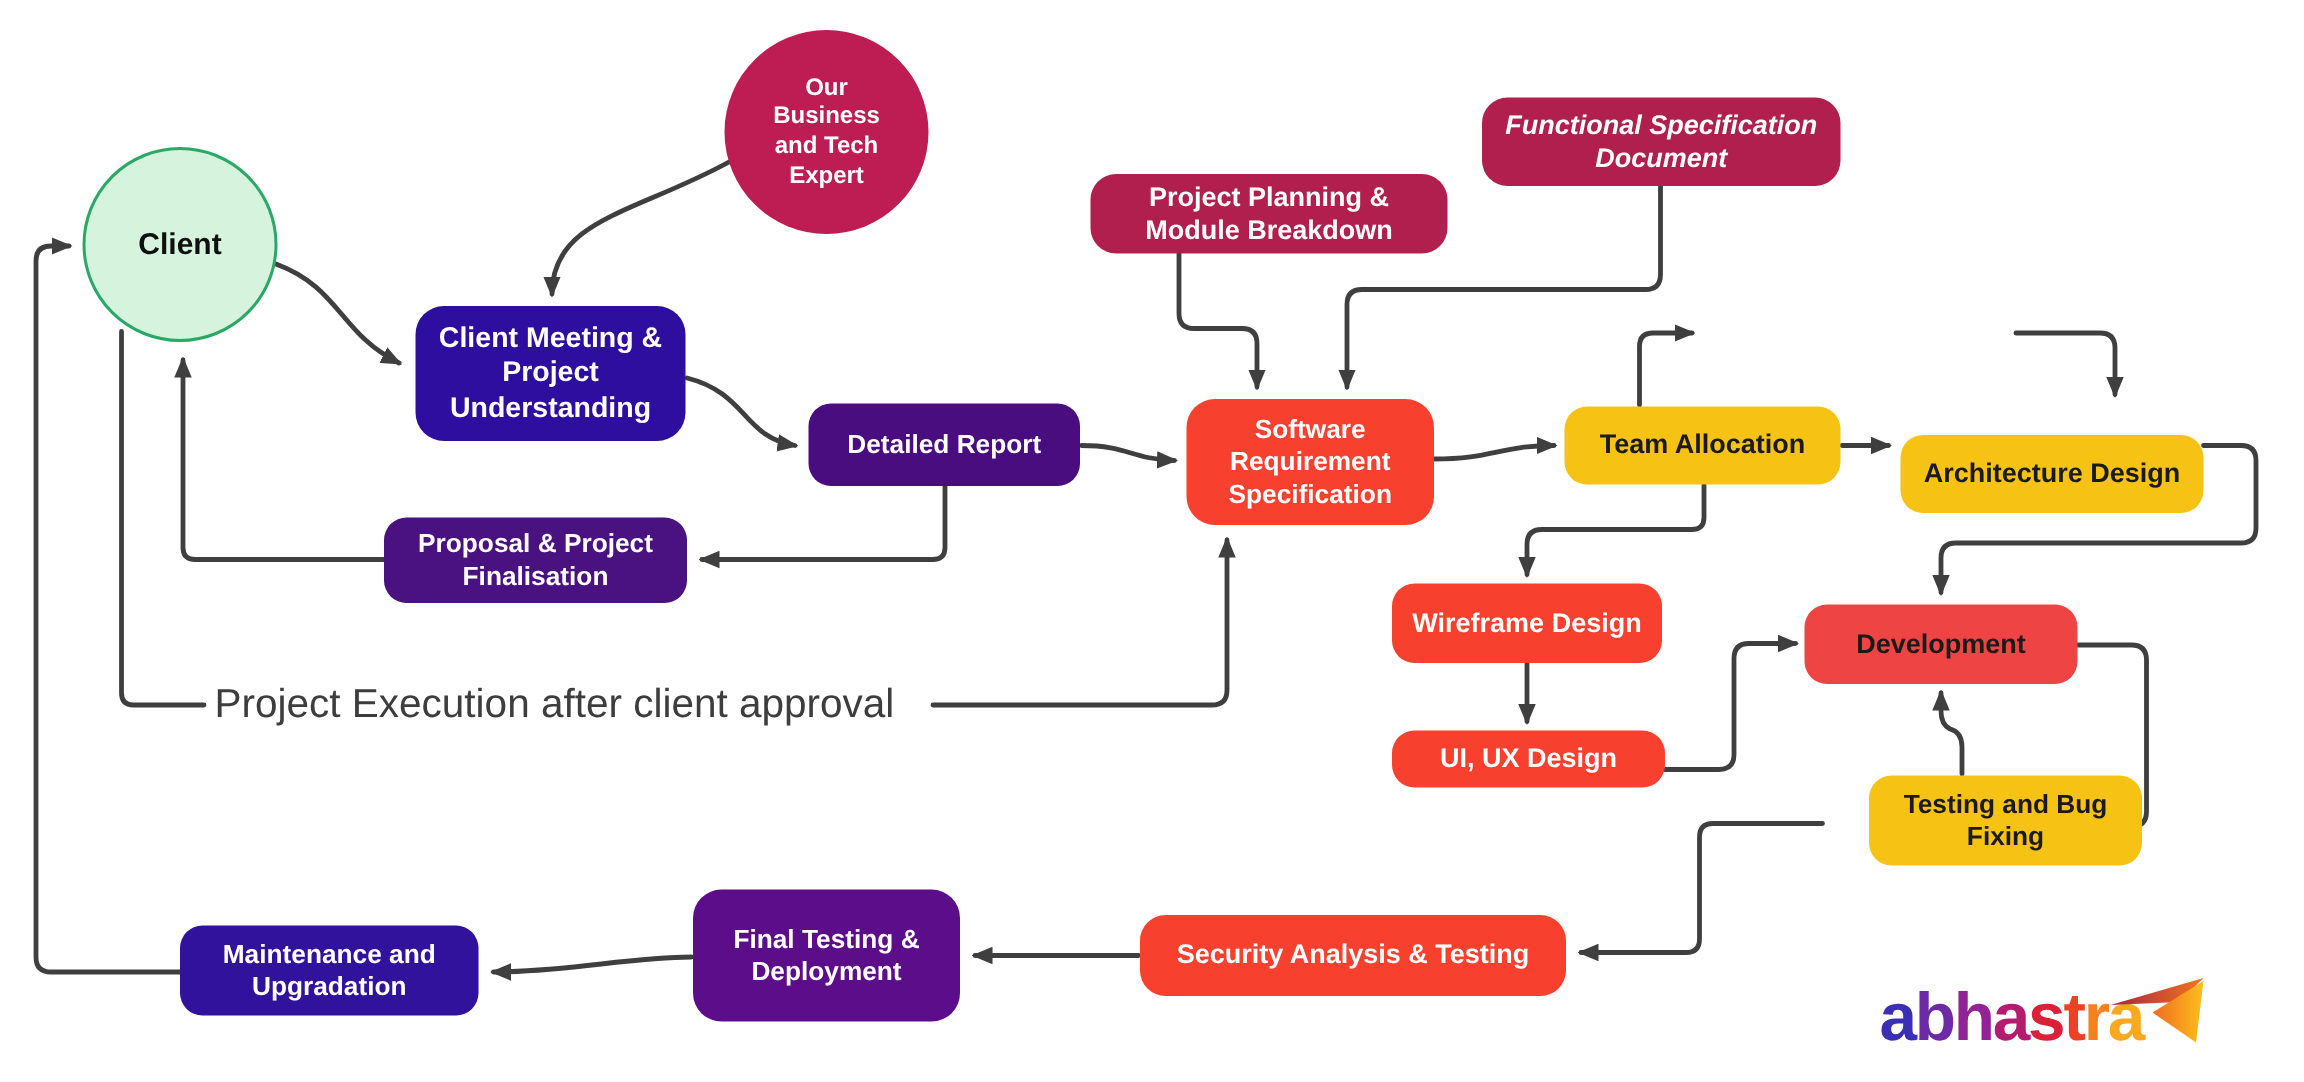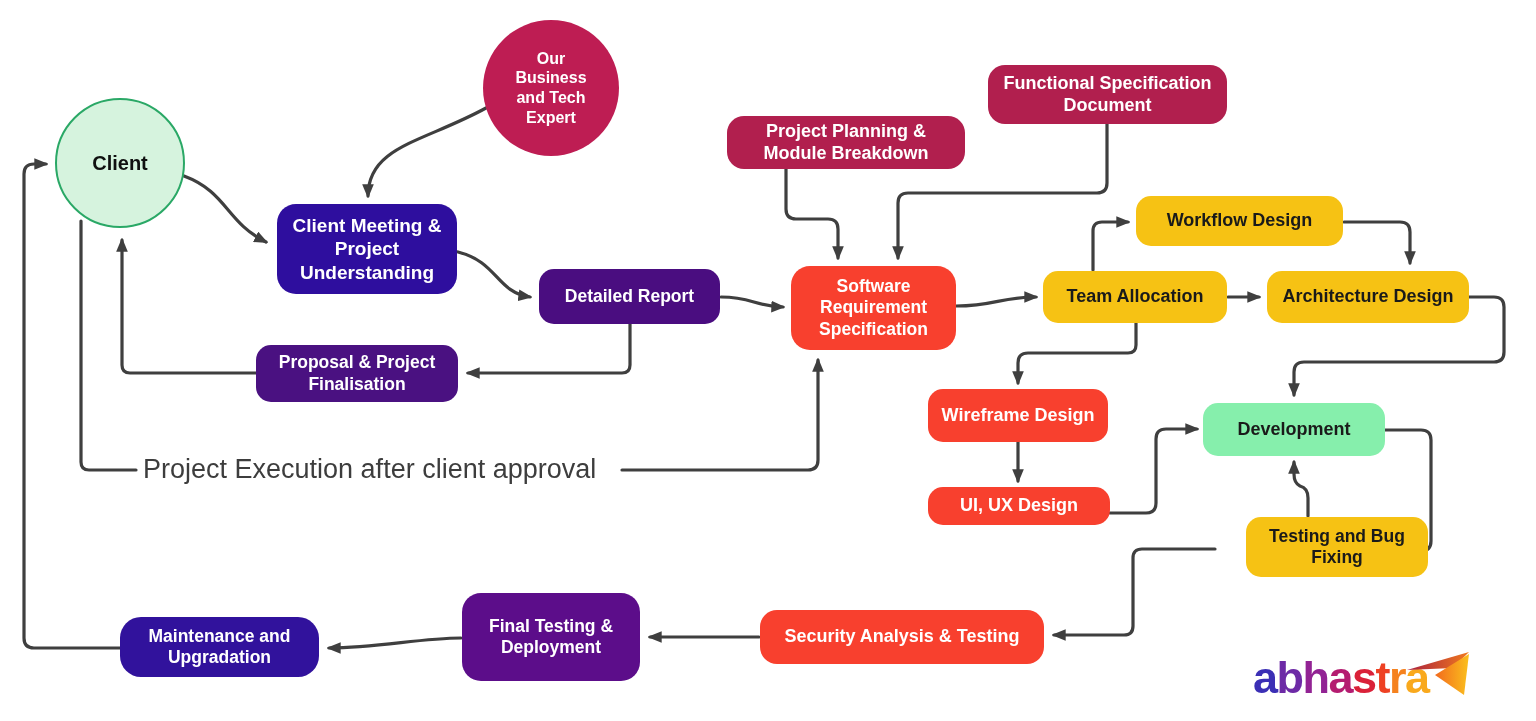--- a/index.html
+++ b/index.html
@@ -121,65 +121,62 @@
   </div>
 
   <div class="node rect" id="proposal-node" style="background-color: rgb(74, 17, 129); color: rgb(255, 255, 255);">
     <span class="lbl">Proposal &amp; Project Finalisation</span>
   </div>
 
   <div class="node rect" id="project-planning-node" style="background-color: rgb(177, 31, 78); color: rgb(255, 255, 255);">
     <span class="lbl">Project Planning &amp; Module Breakdown</span>
   </div>
 
-  <div class="node rect" id="functional-spec-node" style="background-color: rgb(177, 31, 78); color: rgb(255, 255, 255);">
+  <div class="node rect" id="functional-spec-node" style="background-color: rgb(177, 31, 78); color: rgb(255, 255, 255); font-style: italic;">
     <span class="lbl">Functional Specification Document</span>
   </div>
 
   <div class="node rect" id="srs-node" style="background-color: rgb(248, 64, 46); color: rgb(255, 255, 255);">
     <span class="lbl">Software Requirement Specification</span>
   </div>
 
   <div class="node rect" id="team-allocation-node" style="background-color: rgb(246, 194, 20); color: rgb(26, 26, 26);">
     <span class="lbl">Team Allocation</span>
   </div>
 
-  <div class="node rect" id="workflow-design-node" style="background-color: rgb(246, 194, 20); color: rgb(26, 26, 26);">
-    <span class="lbl">Workflow Design</span>
-  </div>
 
-  <div class="node rect" id="architecture-design-node" style="background-color: rgb(246, 194, 20); color: rgb(26, 26, 26);">
+  <div class="node rect" id="architecture-design-node" style="background-color: rgb(246, 194, 20); color: rgb(26, 26, 26); margin-top: 19px;">
     <span class="lbl">Architecture Design</span>
   </div>
 
   <div class="node rect" id="wireframe-design-node" style="background-color: rgb(248, 64, 46); color: rgb(255, 255, 255);">
     <span class="lbl">Wireframe Design</span>
   </div>
 
   <div class="node rect" id="uiux-design-node" style="background-color: rgb(248, 64, 46); color: rgb(255, 255, 255);">
     <span class="lbl">UI, UX Design</span>
   </div>
 
-  <div class="node rect" id="development-node" style="background-color: #86efac; color: rgb(26, 26, 26);">
+  <div class="node rect" id="development-node" style="background-color: #ef4444; color: rgb(26, 26, 26);">
     <span class="lbl">Development</span>
   </div>
 
   <div class="node rect" id="testing-bug-node" style="background-color: rgb(246, 194, 20); color: rgb(26, 26, 26);">
     <span class="lbl">Testing and Bug Fixing</span>
   </div>
 
   <div class="node rect" id="security-node" style="background-color: rgb(248, 64, 46); color: rgb(255, 255, 255);">
     <span class="lbl">Security Analysis &amp; Testing</span>
   </div>
 
   <div class="node rect" id="final-testing-node" style="background-color: rgb(92, 13, 138); color: rgb(255, 255, 255);">
     <span class="lbl">Final Testing &amp; Deployment</span>
   </div>
 
-  <div class="node rect" id="maintenance-node" style="background-color: rgb(49, 18, 156); color: rgb(255, 255, 255); border-radius: 21px;">
+  <div class="node rect" id="maintenance-node" style="background-color: rgb(49, 18, 156); color: rgb(255, 255, 255);">
     <span class="lbl">Maintenance and Upgradation</span>
   </div>
 
   <div id="exec-label">Project Execution after client approval</div>
 
   <div id="logo">
     <div class="letters"><span style="color: rgb(59, 47, 181);">a</span><span style="color: rgb(109, 42, 166);">b</span><span style="color: rgb(146, 35, 148);">h</span><span style="color: rgb(180, 28, 112);">a</span><span style="color: rgb(218, 33, 57);">s</span><span style="color: rgb(238, 65, 35);">t</span><span style="color: rgb(245, 130, 31);">r</span><span style="color: rgb(249, 169, 29);">a</span></div>
     <svg id="logo-triangle" width="72" height="52" viewBox="0 0 72 52" xmlns="http://www.w3.org/2000/svg">
       <polygon points="2,23 64,5 48,21" fill="url(#lg-sliver)"></polygon>
       <polygon points="30,28 64,7 59,48" fill="url(#lg-main)"></polygon>

